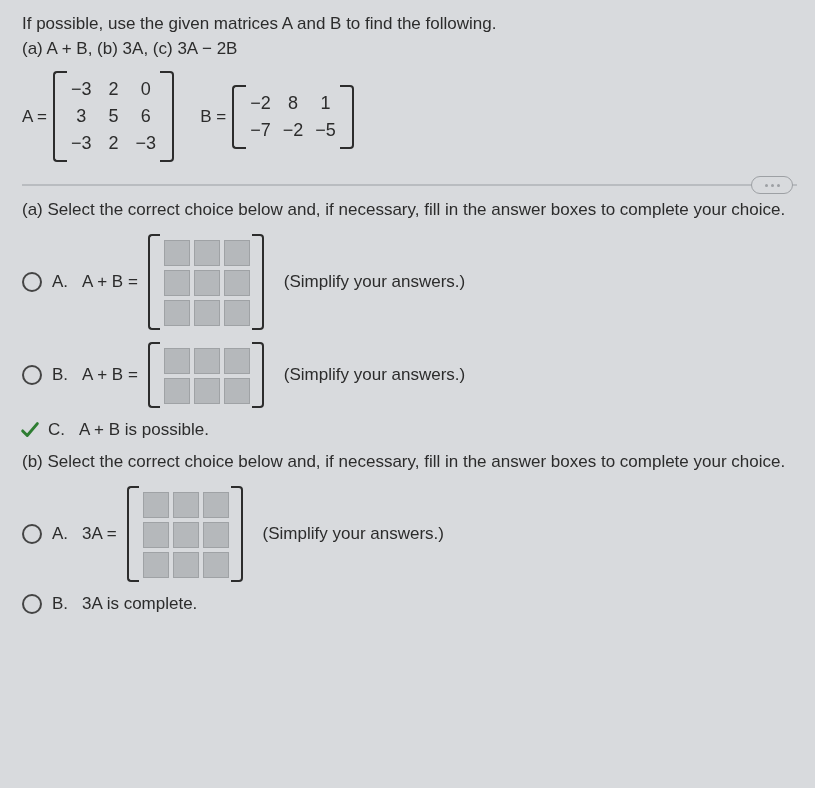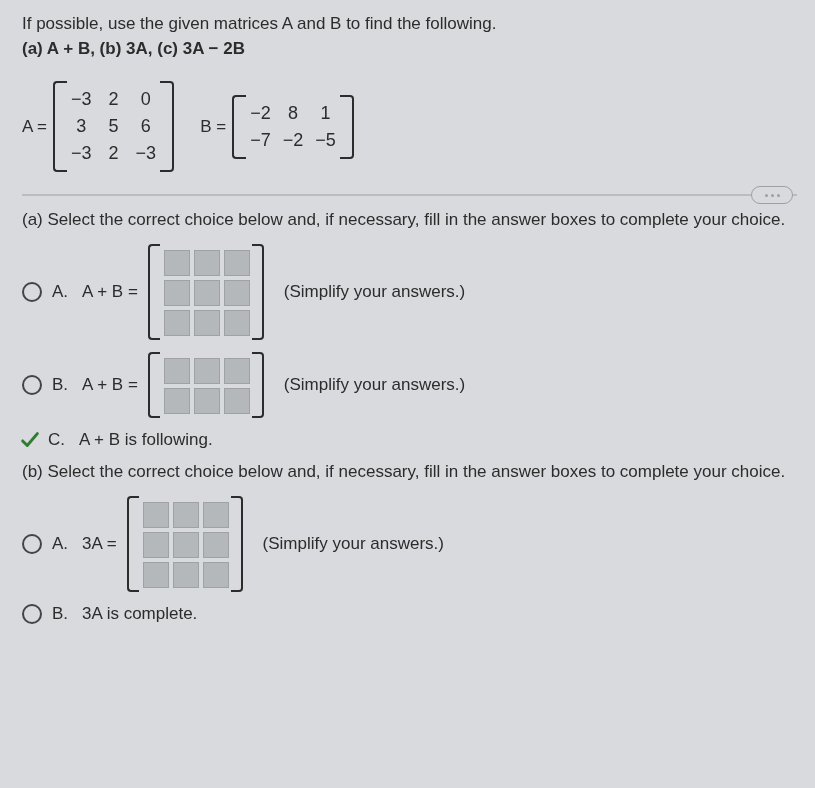--- a/index.html
+++ b/index.html
@@ -4,21 +4,21 @@
 <style>
   html,body{margin:0;padding:0}
   body{
     width:815px;height:788px;
     background:#d8dadd;
     font-family:"Helvetica Neue",Arial,sans-serif;
     font-size:17px;color:#2c2c2c;
     box-sizing:border-box;padding:12px 18px 14px 22px;
     position:relative;
   }
-  .intro{line-height:1.45;margin-bottom:20px}
+  .intro{line-height:1.45;margin-bottom:10px}
   .given{display:flex;align-items:center;gap:26px;margin:6px 0 22px}
   .lbl{font-size:17px}
   .mat{display:flex;align-items:center}
   .brk{width:12px;align-self:stretch;border:2px solid #2c2c2c}
   .brkL{border-right:none;border-radius:4px 0 0 4px}
   .brkR{border-left:none;border-radius:0 4px 4px 0}
   .cells{display:grid;gap:6px 12px;padding:8px 4px;justify-items:center;align-items:center}
   .g3x3{grid-template-columns:repeat(3,auto)}
   .g2x3{grid-template-columns:repeat(3,auto)}
   .cell{min-width:20px;text-align:center;font-size:18px}
@@ -37,21 +37,21 @@
   .matwrap{display:flex;align-items:stretch}
   .matwrap .brk{width:10px}
   .hint{margin-left:10px}
   .section-b{margin-top:4px}
 </style>
 </head>
 <body>
 
 <div class="intro">
   <div>If possible, use the given matrices A and B to find the following.</div>
-  <div style="font-weight:700">(a) A + B, (b) 3A, (c) 3A − 2B</div>
+  <div style="font-weight:400">(a) A + B, (b) 3A, (c) 3A − 2B</div>
 </div>
 
 <div class="given">
   <div style="display:flex;align-items:center;gap:6px">
     <span class="lbl">A =</span>
     <div class="mat">
       <div class="brk brkL"></div>
       <div class="cells g3x3">
         <span class="cell">−3</span>
         <span class="cell">2</span>
@@ -134,21 +134,21 @@
   <span class="hint">(Simplify your answers.)</span>
 </div>
 
 <div class="choice">
   <div class="check">
     <svg viewBox="0 0 24 24">
         <path d="M4 13 L9 18 L20 5" fill="none" stroke="#2e7d32" stroke-width="3.2" stroke-linecap="round" stroke-linejoin="round"></path>
       </svg>
   </div>
   <span class="clabel">C.</span>
-  <span>A + B is following.</span>
+  <span>A + B is possible.</span>
 </div>
 
 <div class="prompt section-b">(b) Select the correct choice below and, if necessary, fill in the answer boxes to complete your choice.</div>
 
 <div class="choice">
   <div class="radio"></div>
   <span class="clabel">A.</span>
   <span>3A =</span>
   <div class="matwrap">
     <div class="brk brkL"></div>

